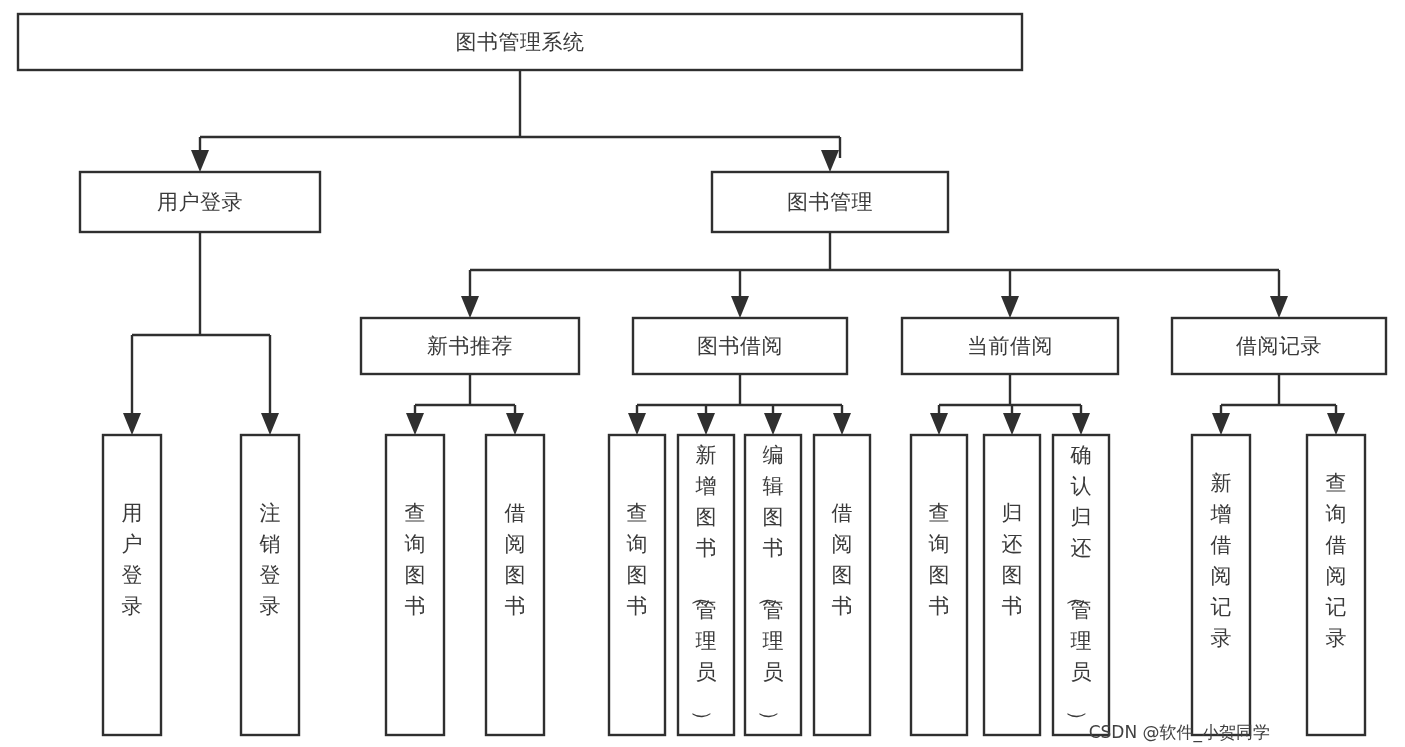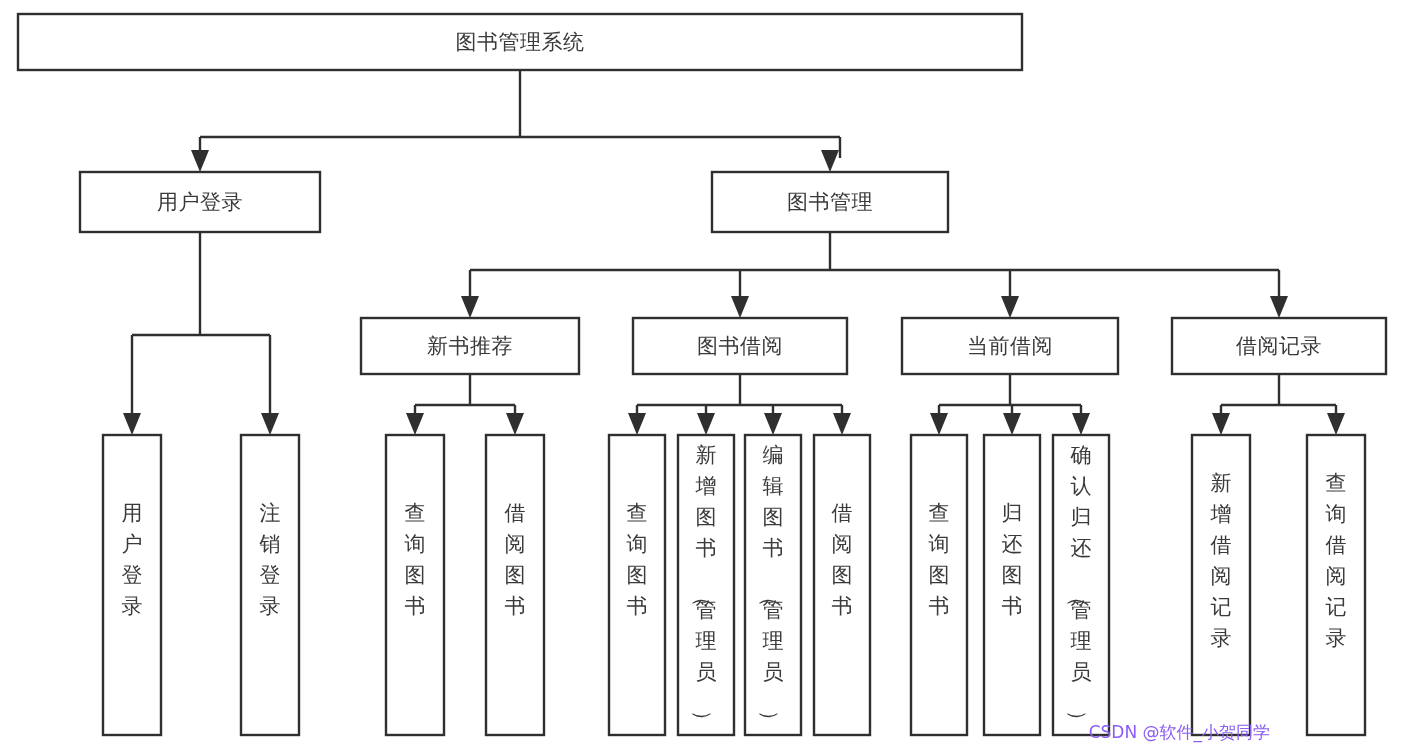--- a/index.html
+++ b/index.html
@@ -56,21 +56,21 @@
   .arrow-head {
     fill: #2f2f2f;
     stroke: none;
   }
   .watermark {
     position: absolute;
     right: 8px;
     bottom: 3px;
     font-family: "DejaVu Sans", "Liberation Sans", sans-serif;
     font-size: 17px;
-    color: #8b5cf6;
+    color: #404040;
     white-space: nowrap;
     user-select: none;
   }
 </style>
 </head>
 <body>
 
 <div id="diagram-root">
 
   <svg class="diagram" viewBox="0 0 1405 747" xmlns="http://www.w3.org/2000/svg">

